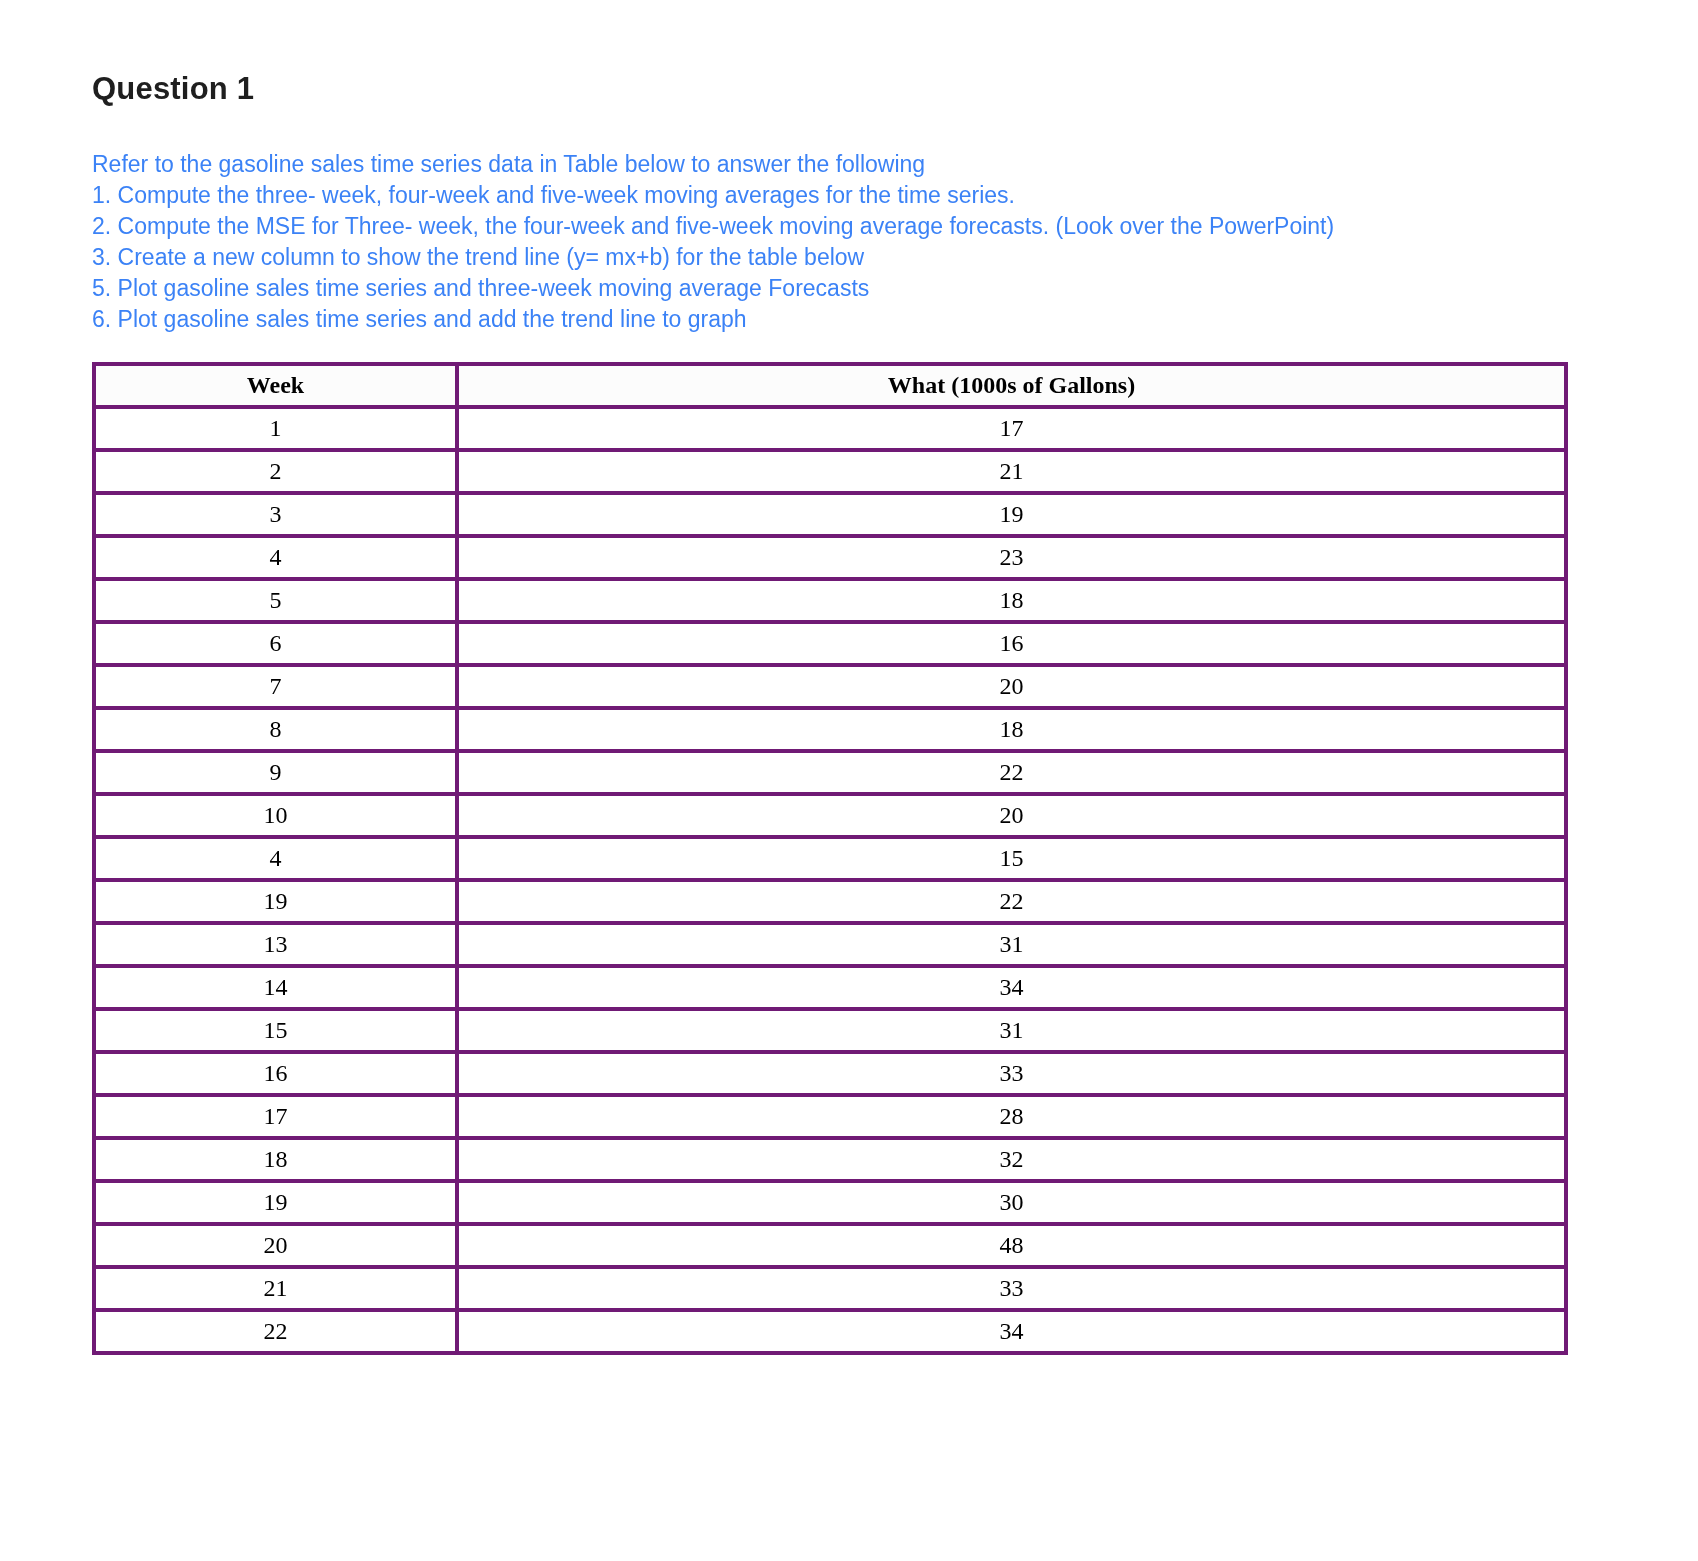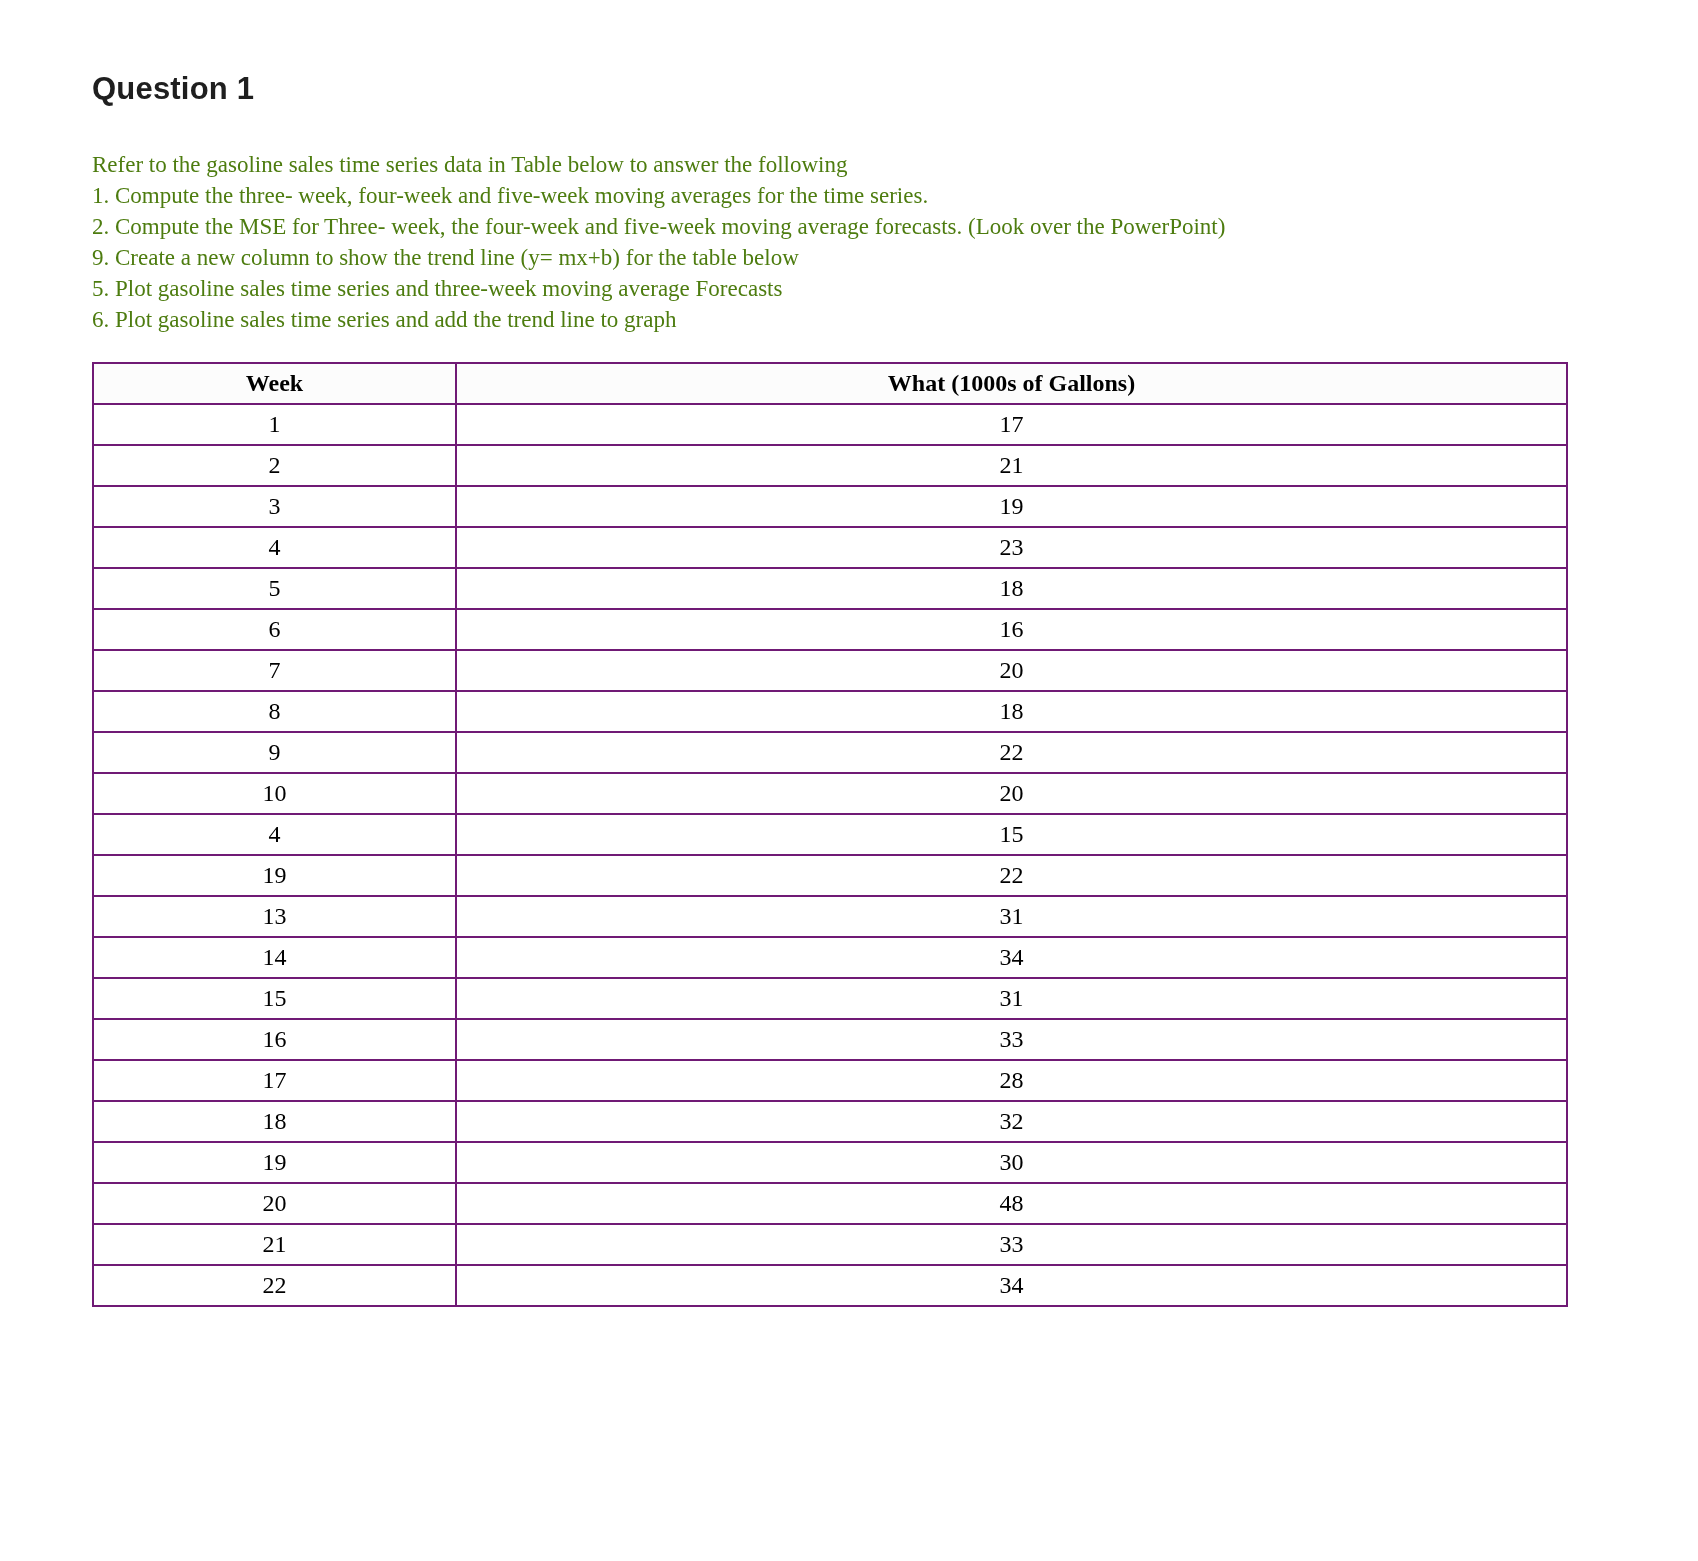--- a/index.html
+++ b/index.html
@@ -26,35 +26,35 @@
     font-weight: 700;
     font-size: 31px;
     color: #1f1f1f;
     letter-spacing: 0.2px;
   }
   .text-block {
     margin-top: 42px;
   }
   .body-line {
     margin: 0;
-    font-family: Liberation Serif, serif;
+    font-family: Liberation Sans, sans-serif;
     font-size: 23px;
     line-height: 31px;
-    color: #4d7c0f;
+    color: #3b82f6;
     white-space: nowrap;
   }
   table.sales-table {
     margin-top: 27px;
     border-collapse: collapse;
     width: 1476px;
     table-layout: fixed;
   }
   table.sales-table th,
   table.sales-table td {
-    border: 2px solid #701a75;
+    border: 4px solid #701a75;
     text-align: center;
     vertical-align: middle;
     font-family: "Liberation Serif", serif;
     font-size: 24px;
     height: 39px;
     padding: 0;
     background: #ffffff;
   }
   table.sales-table th {
     font-weight: 700;
@@ -69,21 +69,21 @@
 
 <div class="page">
 
   <h1 class="page-title">Question 1</h1>
 
   <div class="text-block">
     <p class="body-line">Refer to the gasoline sales time series data in Table below to answer the following</p>
     <div id="instructions">
         <p class="body-line">1. Compute the three- week, four-week and five-week moving averages for the time series.</p>
         <p class="body-line">2. Compute the MSE for Three- week, the four-week and five-week moving average forecasts. (Look over the PowerPoint)</p>
-        <p class="body-line">9. Create a new column to show the trend line (y= mx+b) for the table below</p>
+        <p class="body-line">3. Create a new column to show the trend line (y= mx+b) for the table below</p>
         <p class="body-line">5. Plot gasoline sales time series and three-week moving average Forecasts</p>
         <p class="body-line">6. Plot gasoline sales time series and add the trend line to graph</p>
       </div>
   </div>
 
   <table class="sales-table">
     <colgroup>
       <col class="col-week">
       <col class="col-sale">
     </colgroup>

